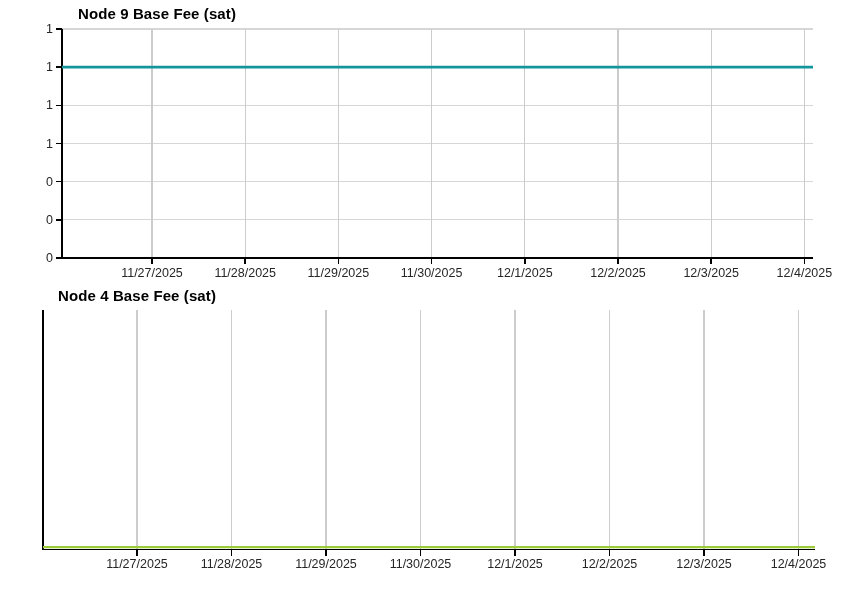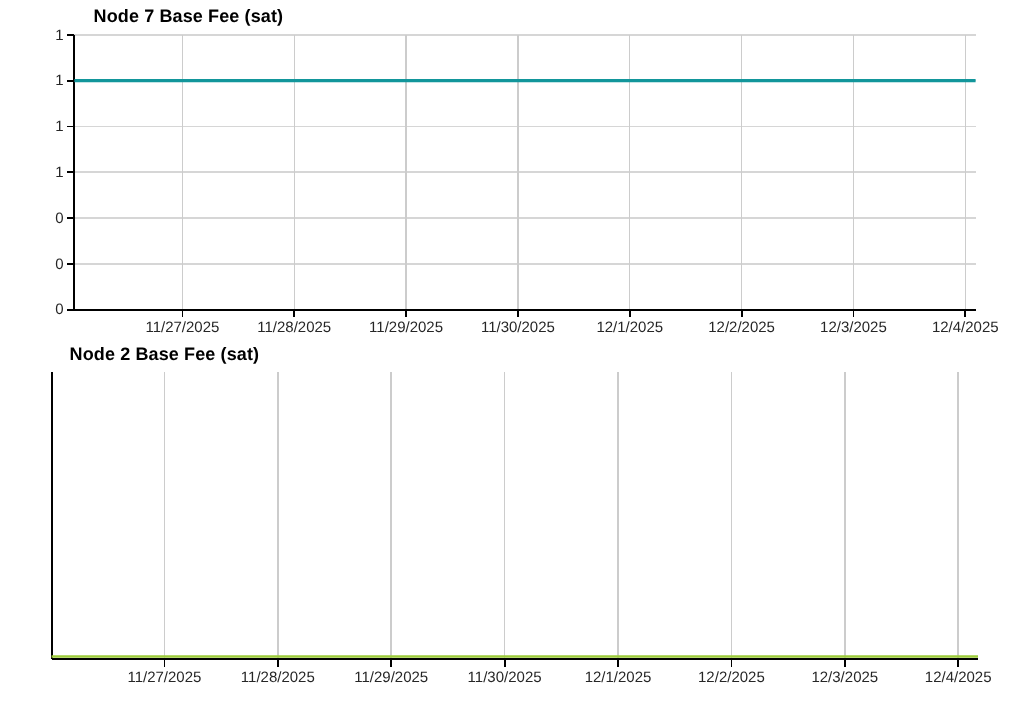--- a/index.html
+++ b/index.html
@@ -13,23 +13,23 @@
   .chart-title.t0{left:78px;top:5px;}
   .chart-title.t1{left:58px;top:287px;}
   #plot-svg{position:absolute;left:0;top:0;}
   #plot-svg text{font-family:"Liberation Sans",sans-serif;}
 </style>
 </head>
 <body>
 
 <div class="page">
 
-  <h2 class="chart-title t0">Node 7 Base Fee (sat)</h2>
+  <h2 class="chart-title t0">Node 9 Base Fee (sat)</h2>
 
-  <h2 class="chart-title t1">Node 2 Base Fee (sat)</h2>
+  <h2 class="chart-title t1">Node 4 Base Fee (sat)</h2>
 
   <svg id="plot-svg" width="860" height="600" viewBox="0 0 860 600">
       <line x1="62" y1="29" x2="813" y2="29" stroke="#d6d6d6" stroke-width="1.2" shape-rendering="crispEdges"></line>
       <line x1="56" y1="29" x2="62" y2="29" stroke="#000000" stroke-width="1.5" shape-rendering="crispEdges"></line>
       <text x="53" y="29" text-anchor="end" font-size="12.5" fill="#262626" dominant-baseline="central">1</text>
       <line x1="62" y1="67.16666666666666" x2="813" y2="67.16666666666666" stroke="#d6d6d6" stroke-width="1.2" shape-rendering="crispEdges"></line>
       <line x1="56" y1="67.16666666666666" x2="62" y2="67.16666666666666" stroke="#000000" stroke-width="1.5" shape-rendering="crispEdges"></line>
       <text x="53" y="67.16666666666666" text-anchor="end" font-size="12.5" fill="#262626" dominant-baseline="central">1</text>
       <line x1="62" y1="105.33333333333333" x2="813" y2="105.33333333333333" stroke="#d6d6d6" stroke-width="1.2" shape-rendering="crispEdges"></line>
       <line x1="56" y1="105.33333333333333" x2="62" y2="105.33333333333333" stroke="#000000" stroke-width="1.5" shape-rendering="crispEdges"></line>

